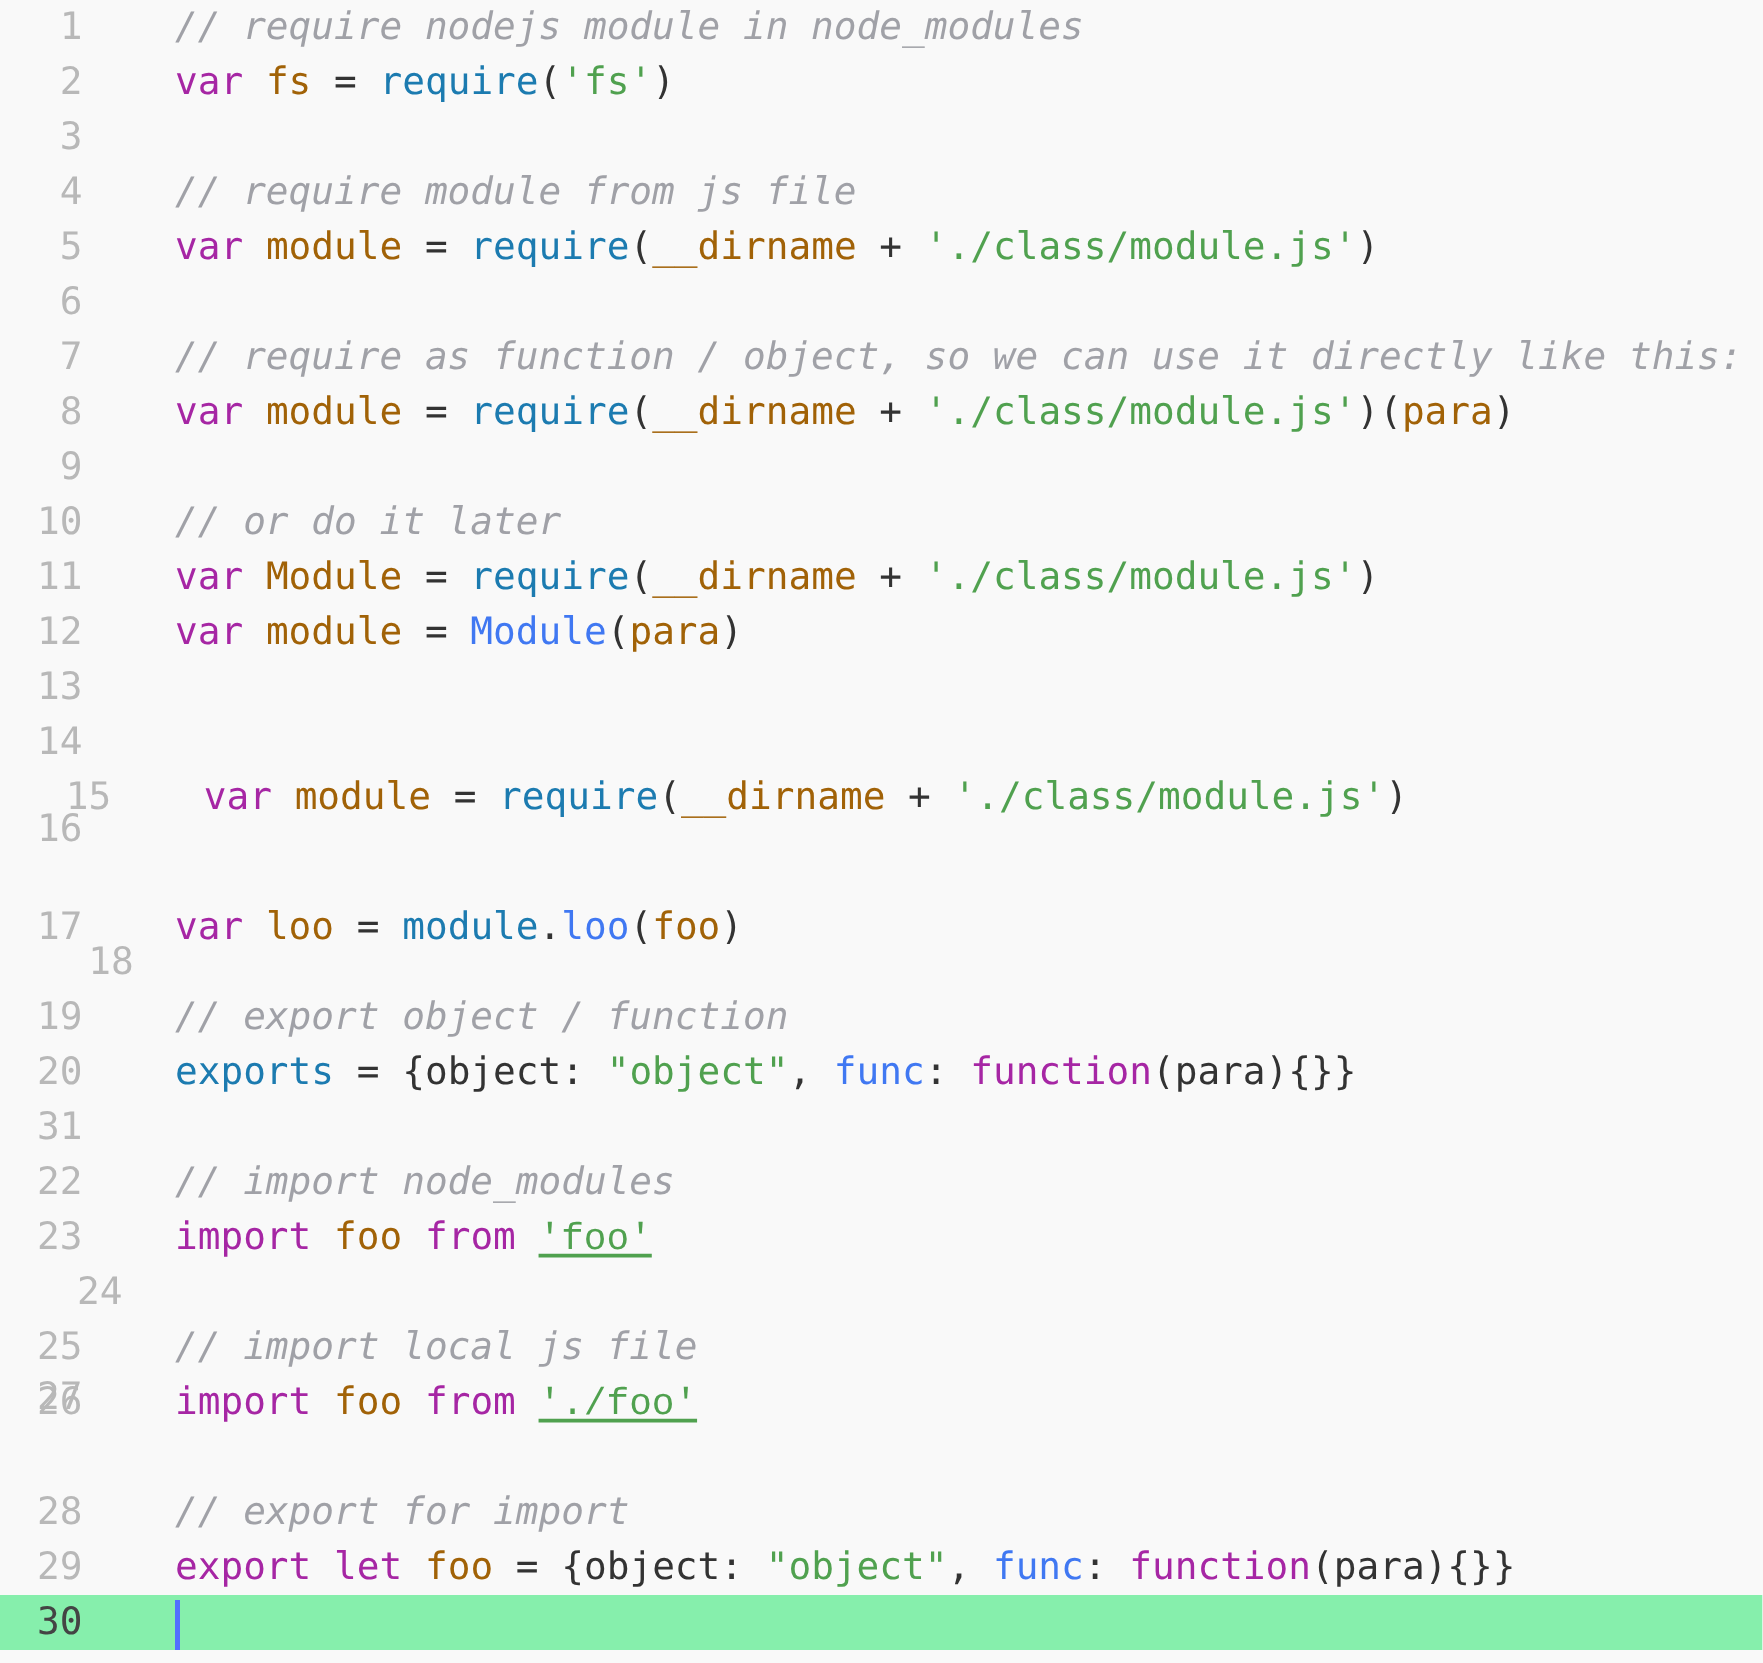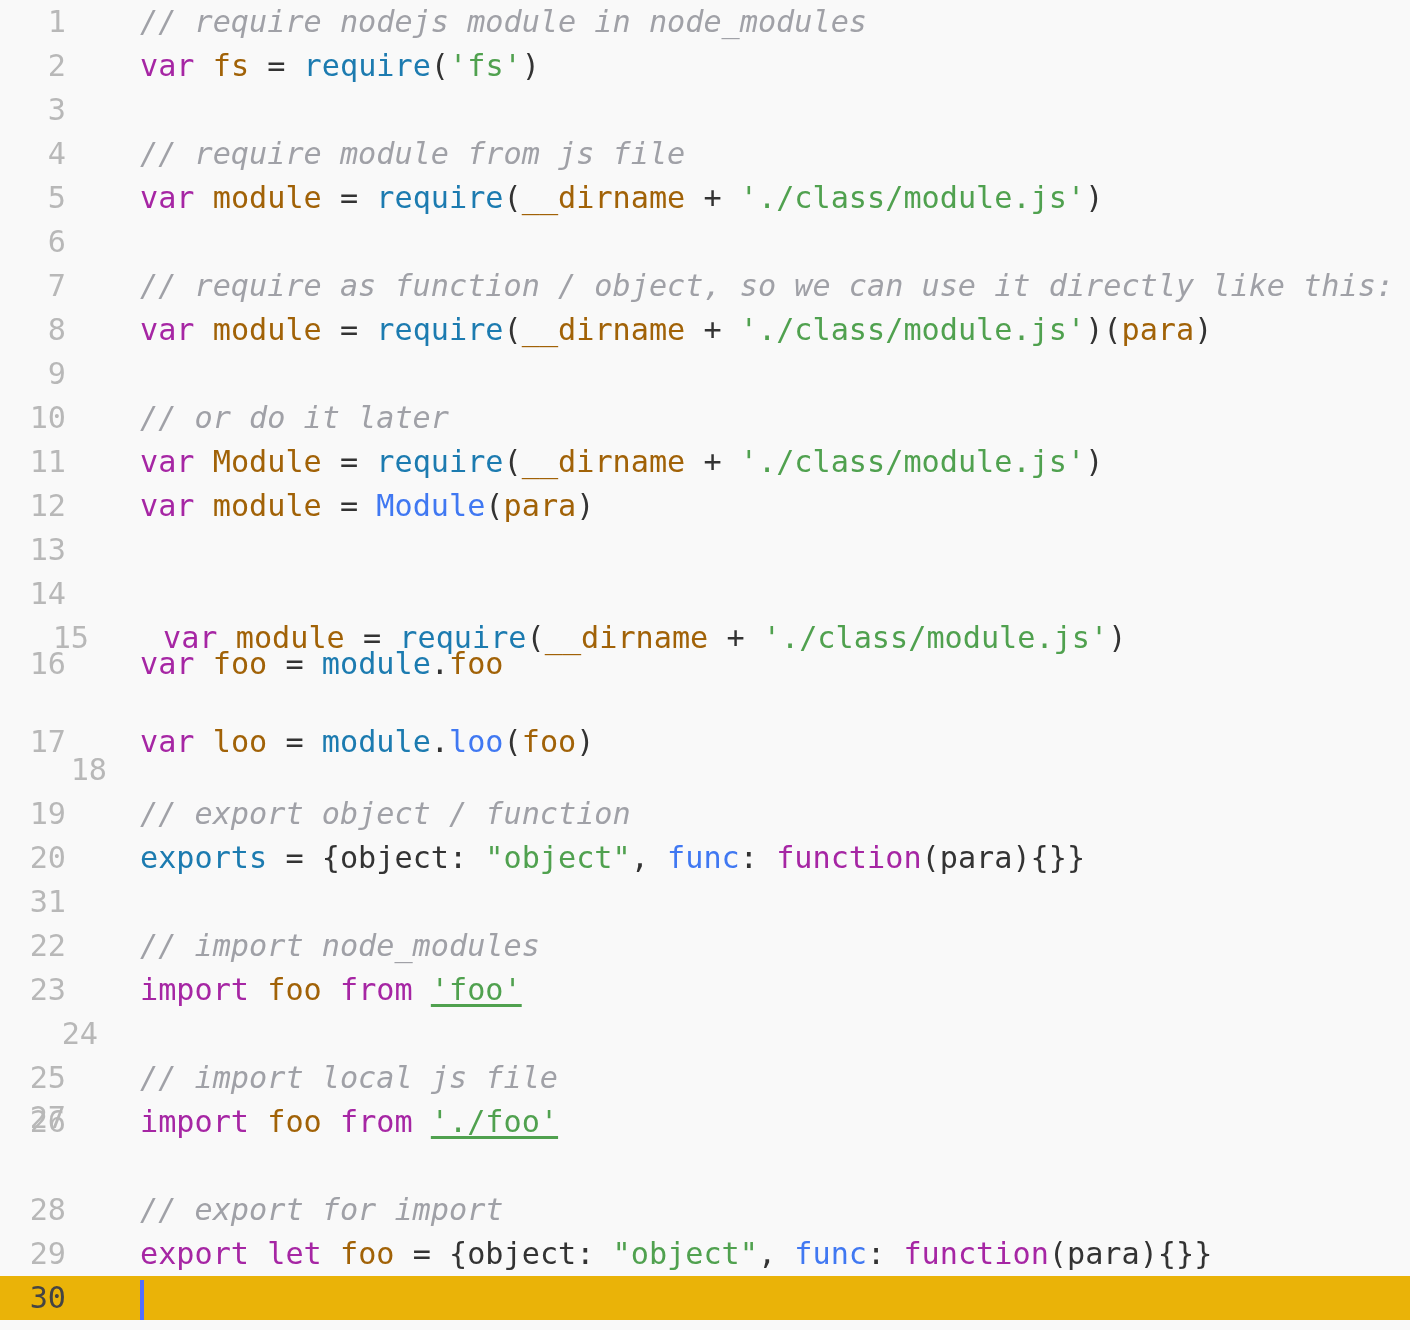--- a/index.html
+++ b/index.html
@@ -1,29 +1,29 @@
 <!DOCTYPE html>
 <html><head>
 <meta charset="utf-8">
 <style>
   html, body { margin:0; padding:0; background:#f9f9f9; }
   body { width:1410px; height:1330px; overflow:hidden; position:relative;
          font-family:"DejaVu Sans Mono", monospace; font-size:30.2px; }
   .line { position:absolute; left:0; width:1410px; height:44px; line-height:44px; white-space:pre; }
   .ln { position:absolute; left:0; width:66px; text-align:right; color:#b8b8b8; }
   .code { position:absolute; left:140px; color:#333333; }
-  .active { background:#eab308; }
+  .active { background:#86efac; }
   .active .ln { color:#444; }
   .cm { color:#a0a1a7; font-style:italic; }
   .kw { color:#a626a4; }
   .var { color:#a16207; }
   .fn { color:#1c7bb0; }
   .fn2 { color:#4078f2; }
   .str { color:#50a14f; }
-  .ul { text-decoration:underline; text-underline-offset:4px; }
+  .ul { text-decoration:underline; text-underline-offset:4px;font-family:Liberation Mono, monospace; }
   .caret { position:absolute; left:140px; top:4px; width:4px; height:40px; background:#526fff; }
 </style>
 </head>
 <body>
 
 <div id="editor">
     <div class="line" style="top: 0px;"><span class="ln">1</span><span class="code"><span class="cm">// require nodejs module in node_modules</span></span></div>
     <div class="line" style="top: 44px;"><span class="ln">2</span><span class="code"><span class="kw">var</span><span> </span><span class="var">fs</span><span> = </span><span class="fn">require</span><span>(</span><span class="str">'fs'</span><span>)</span></span></div>
     <div class="line" style="top: 88px;"><span class="ln">3</span><span class="code"></span></div>
     <div class="line" style="top: 132px;"><span class="ln">4</span><span class="code"><span class="cm">// require module from js file</span></span></div>
@@ -31,21 +31,21 @@
     <div class="line" style="top: 220px;"><span class="ln">6</span><span class="code"></span></div>
     <div class="line" style="top: 264px;"><span class="ln">7</span><span class="code"><span class="cm">// require as function / object, so we can use it directly like this:</span></span></div>
     <div class="line" style="top: 308px;"><span class="ln">8</span><span class="code"><span class="kw">var</span><span> </span><span class="var">module</span><span> = </span><span class="fn">require</span><span>(</span><span class="var">__dirname</span><span> + </span><span class="str">'./class/module.js'</span><span>)(</span><span class="var">para</span><span>)</span></span></div>
     <div class="line" style="top: 352px;"><span class="ln">9</span><span class="code"></span></div>
     <div class="line" style="top: 396px;"><span class="ln">10</span><span class="code"><span class="cm">// or do it later</span></span></div>
     <div class="line" style="top: 440px;"><span class="ln">11</span><span class="code"><span class="kw">var</span><span> </span><span class="var">Module</span><span> = </span><span class="fn">require</span><span>(</span><span class="var">__dirname</span><span> + </span><span class="str">'./class/module.js'</span><span>)</span></span></div>
     <div class="line" style="top: 484px;"><span class="ln">12</span><span class="code"><span class="kw">var</span><span> </span><span class="var">module</span><span> = </span><span class="fn2">Module</span><span>(</span><span class="var">para</span><span>)</span></span></div>
     <div class="line" style="top: 528px;"><span class="ln">13</span><span class="code"></span></div>
     <div class="line" style="top: 572px;"><span class="ln">14</span></div>
     <div class="line" style="top: 616px; margin-left: 23px;"><span class="ln">15</span><span class="code"><span class="kw">var</span><span> </span><span class="var">module</span><span> = </span><span class="fn">require</span><span>(</span><span class="var">__dirname</span><span> + </span><span class="str">'./class/module.js'</span><span>)</span></span></div>
-    <div class="line" style="top: 642px;"><span class="ln">16</span><span class="code"><span class="kw">var</span><span> </span><span class="var">foo</span><span> = </span><span class="fn">module</span><span>.</span><span class="var">foo</span></span></div>
+    <div class="line" style="top: 642px;"><span class="ln">16</span></div>
     <div class="line" style="top: 704px; margin-top: 16px;"><span class="ln">17</span><span class="code"><span class="kw">var</span><span> </span><span class="var">loo</span><span> = </span><span class="fn">module</span><span>.</span><span class="fn2">loo</span><span>(</span><span class="var">foo</span><span>)</span></span></div>
     <div class="line" style="top: 748px; margin-left: 41px;"><span class="ln">18</span><span class="code"></span></div>
     <div class="line" style="top: 792px;"><span class="ln">19</span><span class="code"><span class="cm">// export object / function</span></span></div>
     <div class="line" style="top: 836px;"><span class="ln">20</span><span class="code"><span class="fn">exports</span><span> = {object: </span><span class="str">"object"</span><span>, </span><span class="fn2">func</span><span>: </span><span class="kw">function</span><span>(para){}}</span></span></div>
     <div class="line" style="top: 880px;"><span class="ln">31</span><span class="code"></span></div>
     <div class="line" style="top: 924px;"><span class="ln">22</span><span class="code"><span class="cm">// import node_modules</span></span></div>
     <div class="line" style="top: 968px;"><span class="ln">23</span><span class="code"><span class="kw">import</span><span> </span><span class="var">foo</span><span> </span><span class="kw">from</span><span> </span><span class="str ul">'foo'</span></span></div>
     <div class="line" style="top: 1012px; margin-left: 32px;"><span class="ln">24</span><span class="code"></span></div>
     <div class="line" style="top: 1056px;"><span class="ln">25</span><span class="code"><span class="cm">// import local js file</span></span></div>
     <div class="line" style="top: 1100px;"><span class="ln">26</span><span class="code"><span class="kw">import</span><span> </span><span class="var">foo</span><span> </span><span class="kw">from</span><span> </span><span class="str ul">'./foo'</span></span></div>

